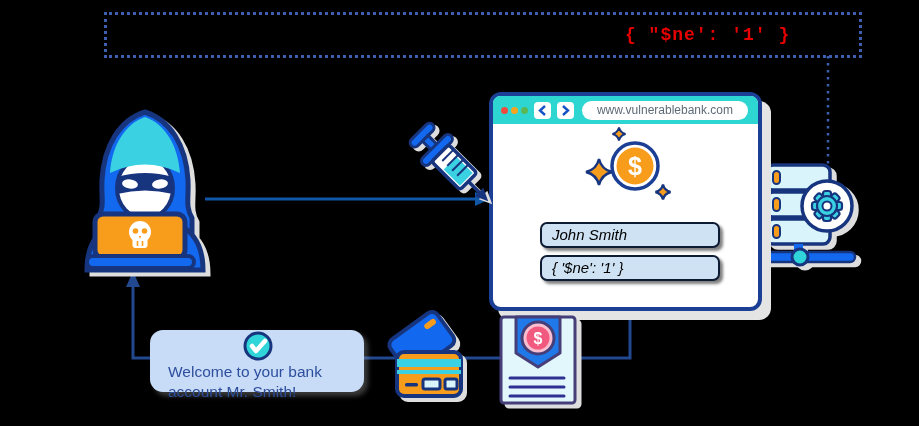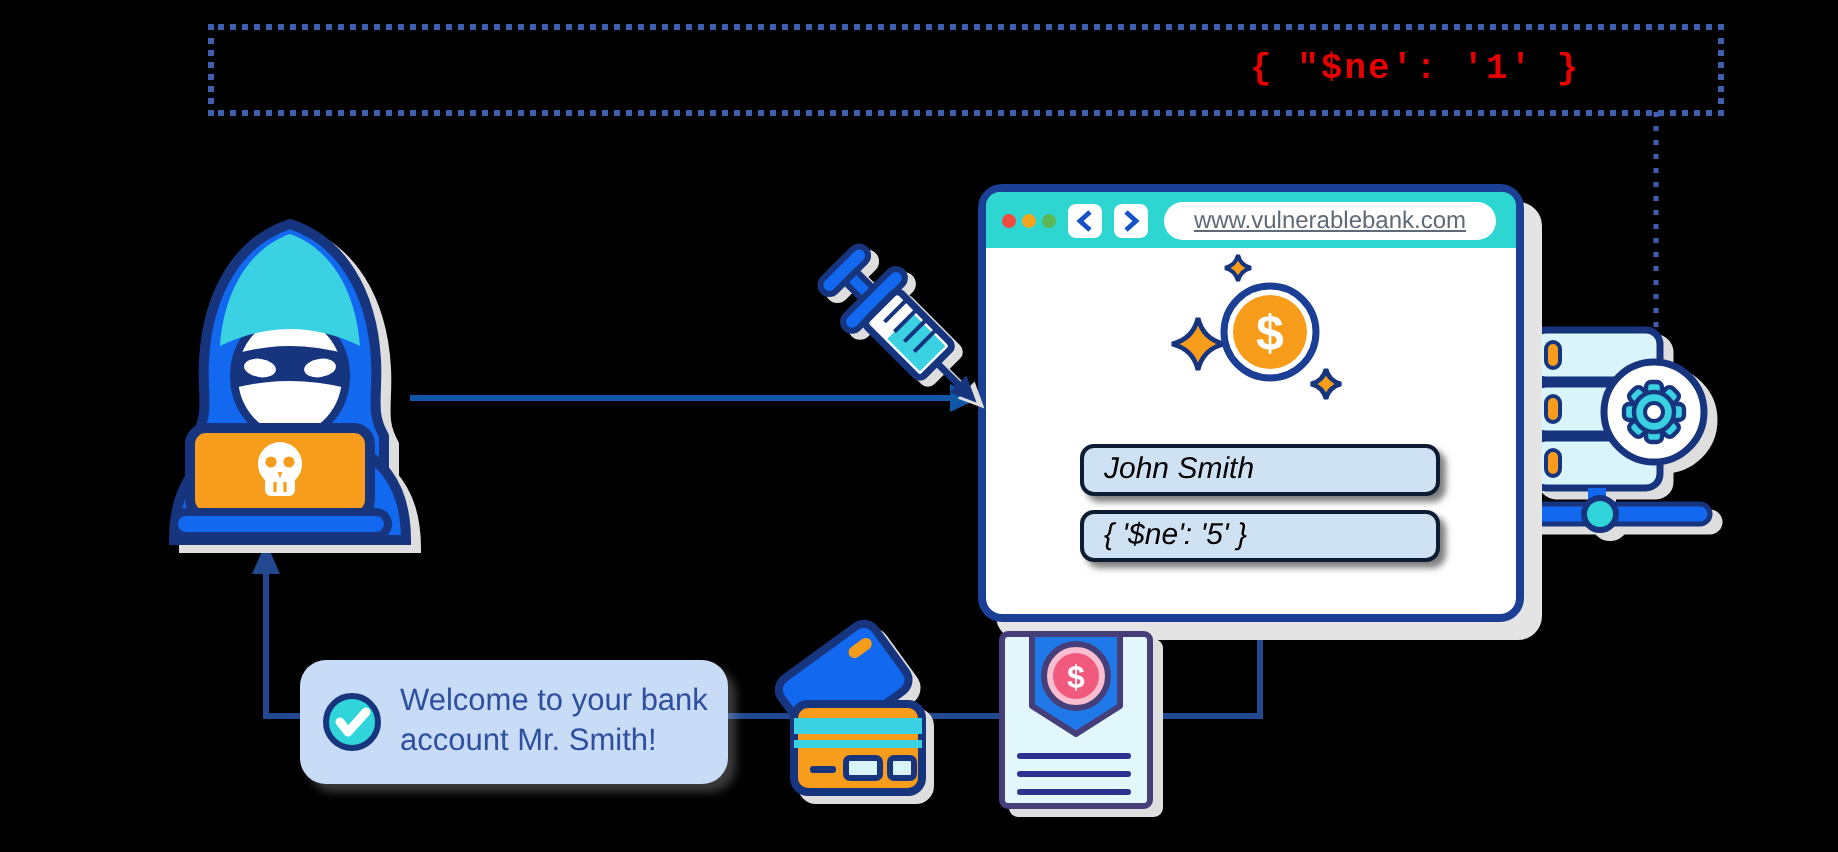--- a/index.html
+++ b/index.html
@@ -29,33 +29,33 @@
            background:#fff;border:4px solid #1b3f94;border-radius:12px;z-index:3;
            box-shadow:9px 9px 0 #e4e4e4;}
   .browser-topbar{height:28px;background:#2ed6d2;border-radius:7px 7px 0 0;
                   display:flex;align-items:center;padding:0 8px;}
   .win-dots{display:flex;gap:3px;}
   .win-dot{width:7px;height:7px;border-radius:50%;}
   .nav-btn{width:17px;height:17px;background:#fff;border-radius:4px;margin-left:6px;
            display:flex;align-items:center;justify-content:center;}
   .url-bar{flex:1;height:19px;margin-left:8px;margin-right:2px;background:#fff;border-radius:10px;
            font-size:12px;color:#5e6b77;display:flex;align-items:center;justify-content:center;
-           white-space:nowrap;overflow:hidden;text-decoration:underline;}
+           white-space:nowrap;overflow:hidden;}
   .coin-svg{position:absolute;left:88px;top:22px;}
   .login-field{position:absolute;left:47px;width:180px;height:26px;box-sizing:border-box;
                background:#cfe2f3;border:2px solid #0d1b33;border-radius:7px;
                font-size:15px;color:#000;line-height:22px;padding-left:10px;
                box-shadow:3px 3px 3px rgba(0,0,0,.5);font-style:italic;}
   .field-username{top:126px;}
   .field-injection{top:159px;}
 
   
   .bubble{position:absolute;left:150px;top:330px;width:214px;height:62px;box-sizing:border-box;
           background:#c9dcf7;border-radius:13px;z-index:4;display:flex;align-items:center;
-          padding:0 8px 0 10px;box-shadow:4px 4px 5px rgba(170,170,170,.35);}
+          padding:0 8px 0 10px;box-shadow:4px 4px 5px rgba(170,170,170,.35);flex-direction:column;}
   .bubble-text{margin-left:8px;font-size:15.5px;line-height:1.28;color:#2d4f9e;}
 </style>
 </head>
 <body>
 
 <div id="stage">
 
   <svg id="connectors" width="919" height="426" viewBox="0 0 919 426">
 
     <g>
@@ -170,21 +170,21 @@
       </defs>
       <use href="#spark" transform="translate(18 54)" fill="#f89c1c" stroke="#17357e" stroke-width="2.4"></use>
       <use href="#spark" transform="translate(38 16) scale(0.5)" fill="#f89c1c" stroke="#17357e" stroke-width="4"></use>
       <use href="#spark" transform="translate(82 74) scale(0.58)" fill="#f89c1c" stroke="#17357e" stroke-width="4"></use>
       <circle cx="54" cy="48" r="23" fill="#ffffff" stroke="#1b3f94" stroke-width="3.5"></circle>
       <circle cx="54" cy="48" r="18.5" fill="#f89c1c"></circle>
       <text x="54" y="57" text-anchor="middle" font-family="Liberation Sans, sans-serif" font-size="25" font-weight="bold" fill="#ffffff">$</text>
     </svg>
 
     <div class="login-field field-username">John Smith</div>
-    <div class="login-field field-injection">{ '$ne': '5' }</div>
+    <div class="login-field field-injection">{ '$ne': '1' }</div>
   </div>
 
   <svg class="cards-svg" width="105" height="98" viewBox="0 0 105 98">
     <g transform="rotate(-36 45 38)">
       <rect x="16" y="16" width="58" height="40" rx="7" fill="#1268ef" stroke="#17357e" stroke-width="4"></rect>
       <rect x="56" y="23" width="13" height="6" rx="3" fill="#f89c1c"></rect>
     </g>
     <rect x="19" y="46" width="64" height="44" rx="7" fill="#f89c1c" stroke="#17357e" stroke-width="4"></rect>
     <rect x="19" y="53" width="64" height="8" fill="#3ad1e2"></rect>
     <rect x="19" y="64" width="64" height="4" fill="#3ad1e2"></rect>

